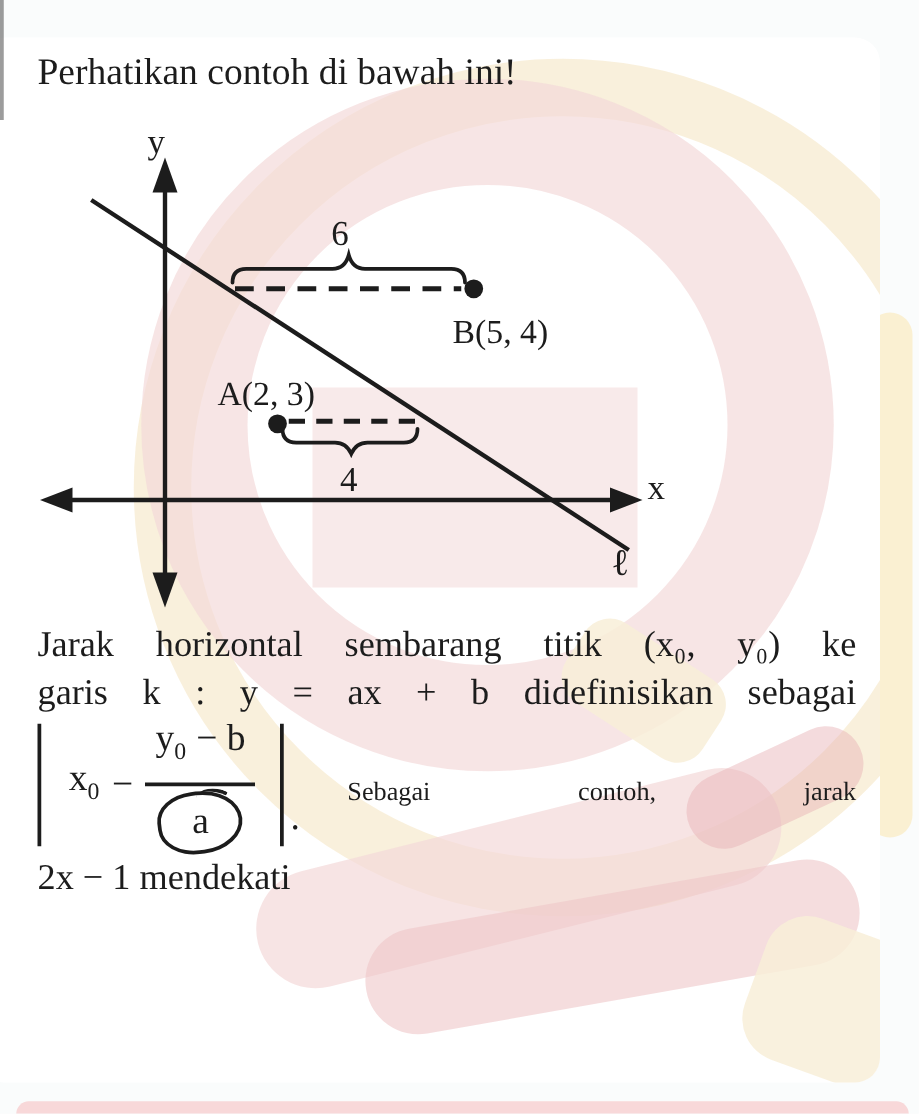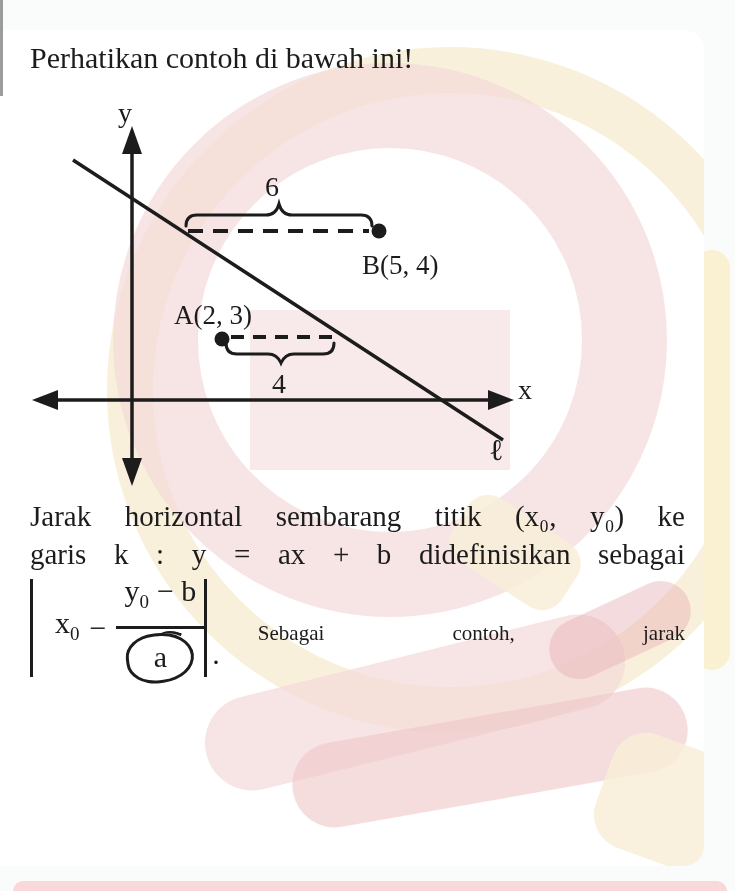--- a/index.html
+++ b/index.html
@@ -49,21 +49,21 @@
   .diagram .stroke{stroke:var(--ink);fill:none;}
   .para{position:absolute;left:30px;top:497px;width:655px;font-size:29px;line-height:38px;z-index:3;}
   .line{width:100%;}
   .just{text-align:justify;text-align-last:justify;}
   
   .formula-row{display:flex;align-items:center;height:106px;margin:2px 0;}
   .vbar{width:3px;height:98px;background:var(--ink);flex:0 0 auto;}
   .term{font-size:30px;margin-left:22px;}
   .term sub,.num sub{font-size:19px;}
   .minus{font-size:30px;margin:0 10px;}
-  .frac{display:inline-flex;flex-direction:column;align-items:center;font-size:30px;margin-right:0;}
+  .frac{display:inline-flex;flex-direction:column;align-items:center;font-size:30px;margin-right:20px;}
   .num{padding:0 8px 5px;border-bottom:3px solid var(--ink);white-space:nowrap;}
   .num .rest{margin-left:8px;}
   .den{position:relative;padding:9px 2px 8px;}
   .pen-circle{position:absolute;left:50%;top:52%;width:68px;height:50px;border:3.5px solid var(--ink);border-radius:46% 54% 52% 48%;transform:translate(-50%,-50%) rotate(-7deg);}
   .pen-tail{position:absolute;right:8px;top:-6px;width:22px;height:14px;border-top:3.5px solid var(--ink);border-radius:100% 0 0 0;transform:rotate(30deg);}
   .period{font-size:30px;align-self:flex-end;margin:0 0 8px 5px;}
   .tail-text{flex:1;margin-left:38px;padding-top:10px;font-size:21px;text-align:justify;text-align-last:justify;}
 </style>
 </head>
 <body>
@@ -129,13 +129,14 @@
             <span class="pen-tail"></span>
           </span>
         <span>a</span>
       </span>
     </span>
     <span class="vbar"></span>
     <span class="period">.</span>
     <div class="tail-text">Sebagai contoh, jarak</div>
   </div>
 
+  <div class="line">2x − 1 mendekati</div>
 </div>
 
 </body></html>

